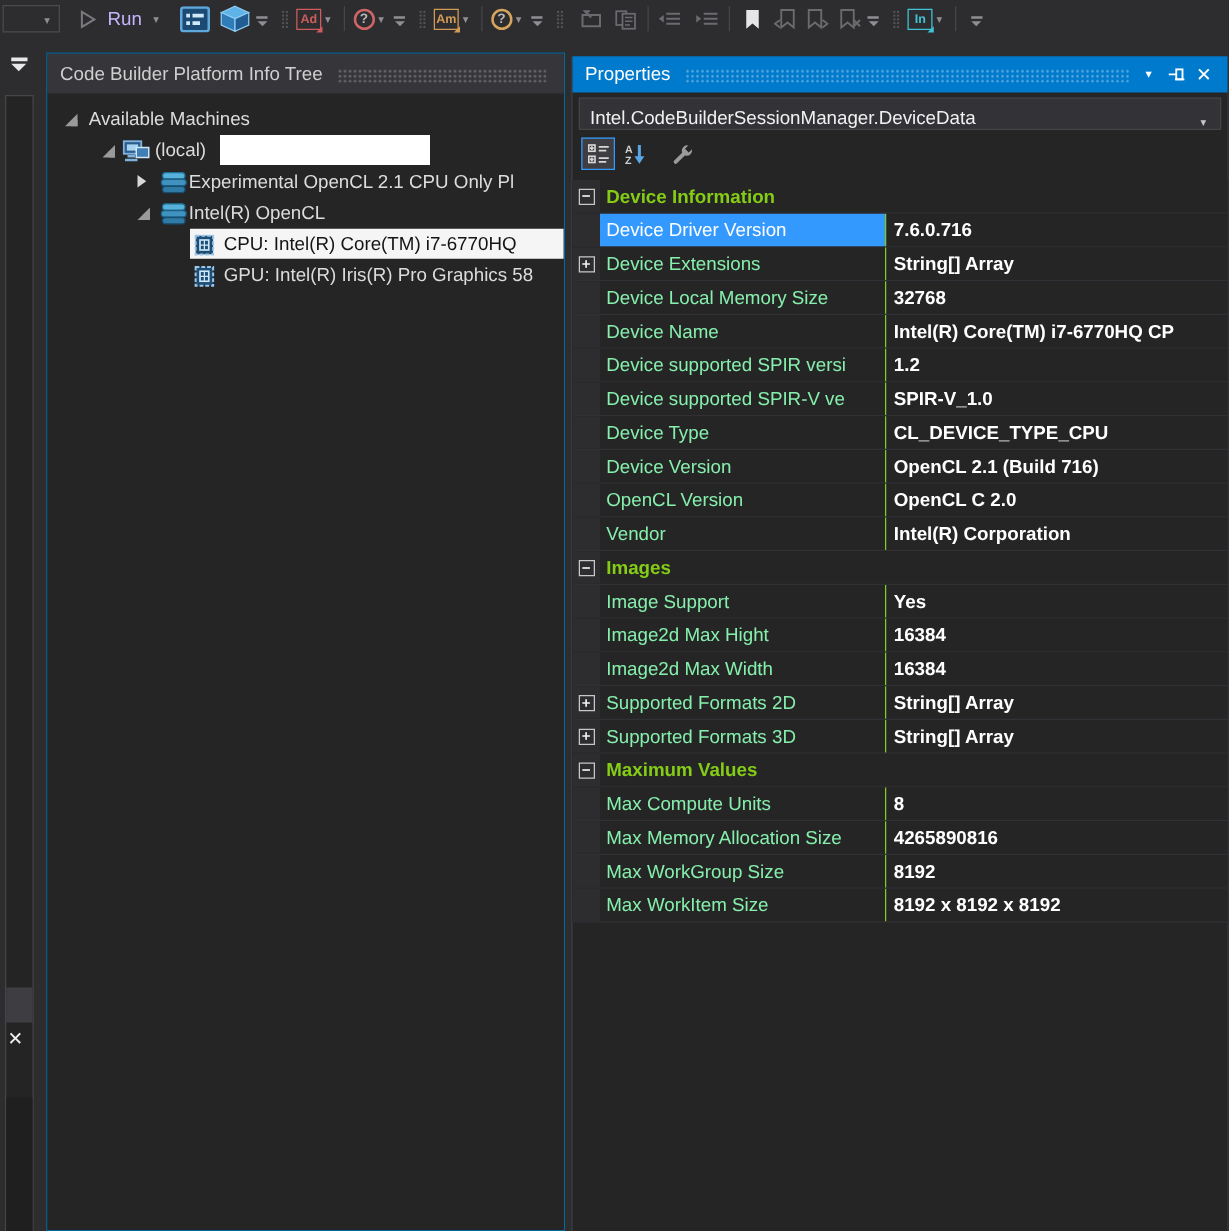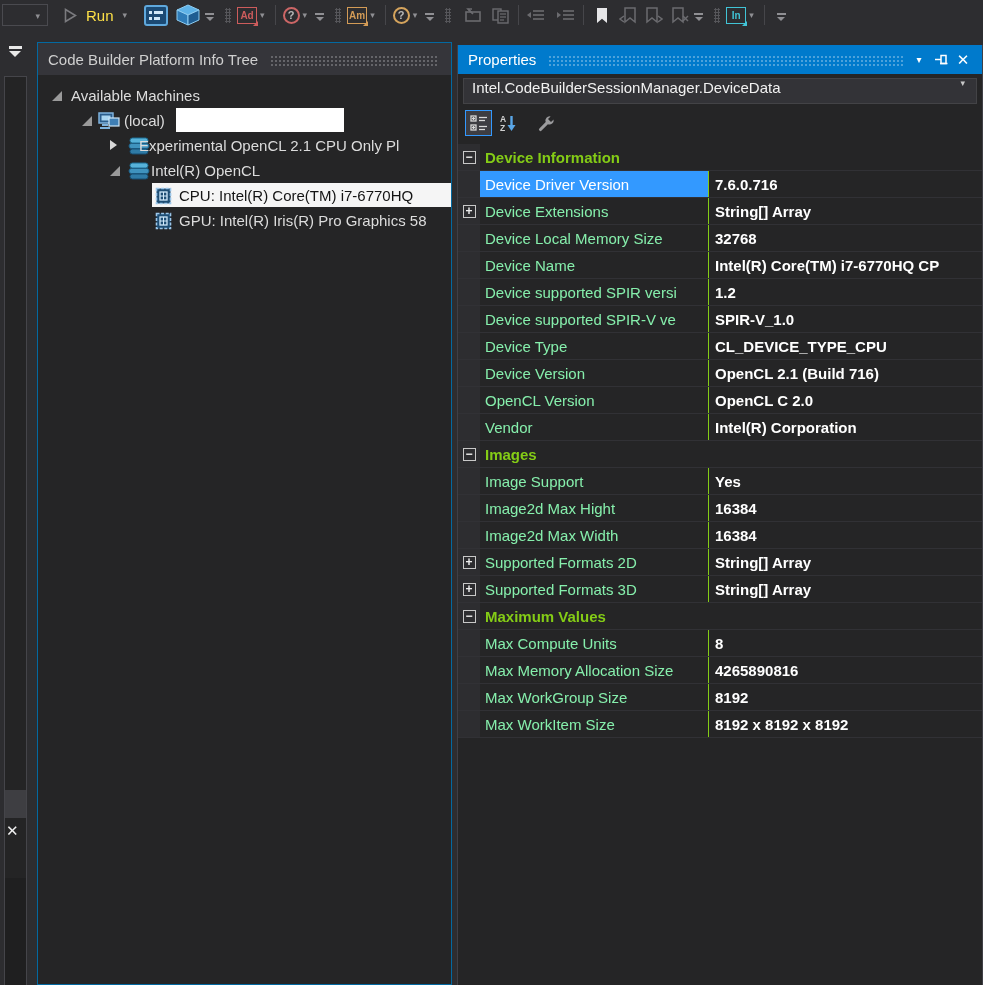--- a/index.html
+++ b/index.html
@@ -10,21 +10,21 @@
   
   .toolbar{position:absolute;top:0;left:0;width:983px;height:30px;display:flex;align-items:center;background:#2d2d30;overflow:hidden;}
   .tb-combo{width:46px;height:22px;border:1px solid #4a4a4f;margin-left:2px;position:relative;background:#2d2d30;}
   .tb-combo .car{position:absolute;right:4px;top:7px;}
   .car{color:#8f8f93;font-size:9px;line-height:1;margin:0 3px;}
   .tsep{width:1px;height:20px;background:#46464a;margin:0 7px;flex:none;}
   .grip{width:6px;height:15px;margin:0 6px;background-image:radial-gradient(#56565a 1px,transparent 1.2px);background-size:3px 3px;flex:none;}
   .ovf{display:flex;flex-direction:column;align-items:center;width:11px;margin:4px 4px 0;flex:none;}
   .ovf .b{width:9px;height:2px;background:#8f8f93;margin-bottom:2px;}
   .ovf .t{width:0;height:0;border-left:4px solid transparent;border-right:4px solid transparent;border-top:4px solid #8f8f93;}
-  .run-label{color:#fde047;font-size:15px;margin-left:9px;}
+  .run-label{color:#c4b5fd;font-size:15px;margin-left:9px;}
   .tb-i{flex:none;display:flex;align-items:center;justify-content:center;}
   .badge{width:20px;height:17px;border:1px solid;font-size:10px;font-weight:bold;
          display:flex;align-items:center;justify-content:center;position:relative;flex:none;}
   .badge::after{content:'';position:absolute;right:-2px;bottom:-3px;border-left:5px solid transparent;border-bottom:5px solid;border-bottom-color:inherit;}
   .badge.ad{border-color:#cd5c5c;color:#cd5c5c;}
   .badge.am{border-color:#d39b56;color:#d39b56;}
   .badge.in{border-color:#41c4d6;color:#41c4d6;}
   .qball{width:17px;height:17px;border-radius:50%;border:2px solid;color:#b9b9b9;font-weight:bold;font-size:11px;
          display:flex;align-items:center;justify-content:center;flex:none;}
   .qball.red{border-color:#c66;}
@@ -56,21 +56,21 @@
   .trow.selected .lbl{color:#141414;}
   .redact{position:absolute;top:0;width:168px;height:24px;background:#ffffff;}
 
   
   .props-panel{position:absolute;left:457px;top:45px;width:526px;bottom:0;background:#252526;border-left:1px solid #3f3f46;border-right:1px solid #3f3f46;}
   .p-titlebar{height:29px;background:#007acc;display:flex;align-items:center;padding:0 8px 0 10px;color:#fff;font-size:15px;}
   .p-titlebar .texture{background-image:radial-gradient(rgba(255,255,255,.30) 1px,transparent 1.2px);background-size:4px 4px;}
   .tbtn{width:22px;height:20px;display:flex;align-items:center;justify-content:center;color:#fff;flex:none;}
   .tbtn.caret{font-size:10px;}
   .tbtn.close{font-size:15px;font-weight:bold;}
-  .p-combo{margin:4px 5px 0 5px;height:26px;background:#333337;border:1px solid #434346;display:flex;align-items:flex-start;padding:0 8px;color:#f1f1f1;font-size:15px;}
+  .p-combo{margin:4px 5px 0 5px;height:26px;background:#333337;border:1px solid #434346;display:flex;align-items:flex-end;padding:0 8px;color:#f1f1f1;font-size:15px;}
   .p-combo .txt{flex:1;white-space:nowrap;overflow:hidden;}
   .p-combo .car{color:#c8c8c8;}
   .p-toolbar{height:38px;display:flex;align-items:center;padding:0 7px;}
   .p-btn{width:27px;height:26px;display:flex;align-items:center;justify-content:center;margin-right:2px;}
   .p-btn.sel{border:1px solid #3399ff;background:#3d3d42;}
   .p-btn.wrench{margin-left:10px;}
   .p-grid{position:absolute;top:99px;left:0;right:0;}
   .prow{display:flex;height:27px;border-bottom:1px solid #313135;font-size:15px;background:#252526;}
   .pg{width:22px;flex:none;background:#2d2d30;display:flex;align-items:center;justify-content:center;}
   .xp{width:13px;height:13px;border:1px solid #c8c8c8;color:#efefef;font-size:12px;line-height:10px;text-align:center;font-weight:bold;}
@@ -247,21 +247,21 @@
           <span class="lbl" style="left: 86px;">(local)</span>
           <span class="redact" style="left: 138px;"></span>
         </div>
         <div class="trow">
           <span class="arrow-closed" style="left: 72px;"></span>
           <span class="ticon" style="left: 90px;"><svg width="22" height="18" viewBox="0 0 22 18">
               <rect x="2" y="1" width="18" height="5" rx="2.5" fill="#57b2d9" stroke="#1d6f96" stroke-width="1"></rect>
               <rect x="1" y="6.5" width="20" height="5" rx="2.5" fill="#3f93be" stroke="#1d5f86" stroke-width="1"></rect>
               <rect x="2" y="12" width="18" height="5" rx="2.5" fill="#2f7ba6" stroke="#174f72" stroke-width="1"></rect>
             </svg></span>
-          <span class="lbl" style="left: 101px;">Experimental OpenCL 2.1 CPU Only Pl</span>
+          <span class="lbl" style="left: 113px;">Experimental OpenCL 2.1 CPU Only Pl</span>
         </div>
         <div class="trow">
           <span class="arrow-open" style="left: 72px;"></span>
           <span class="ticon" style="left: 90px;"><svg width="22" height="18" viewBox="0 0 22 18">
               <rect x="2" y="1" width="18" height="5" rx="2.5" fill="#57b2d9" stroke="#1d6f96" stroke-width="1"></rect>
               <rect x="1" y="6.5" width="20" height="5" rx="2.5" fill="#3f93be" stroke="#1d5f86" stroke-width="1"></rect>
               <rect x="2" y="12" width="18" height="5" rx="2.5" fill="#2f7ba6" stroke="#174f72" stroke-width="1"></rect>
             </svg></span>
           <span class="lbl" style="left: 113px;">Intel(R) OpenCL</span>
         </div>

